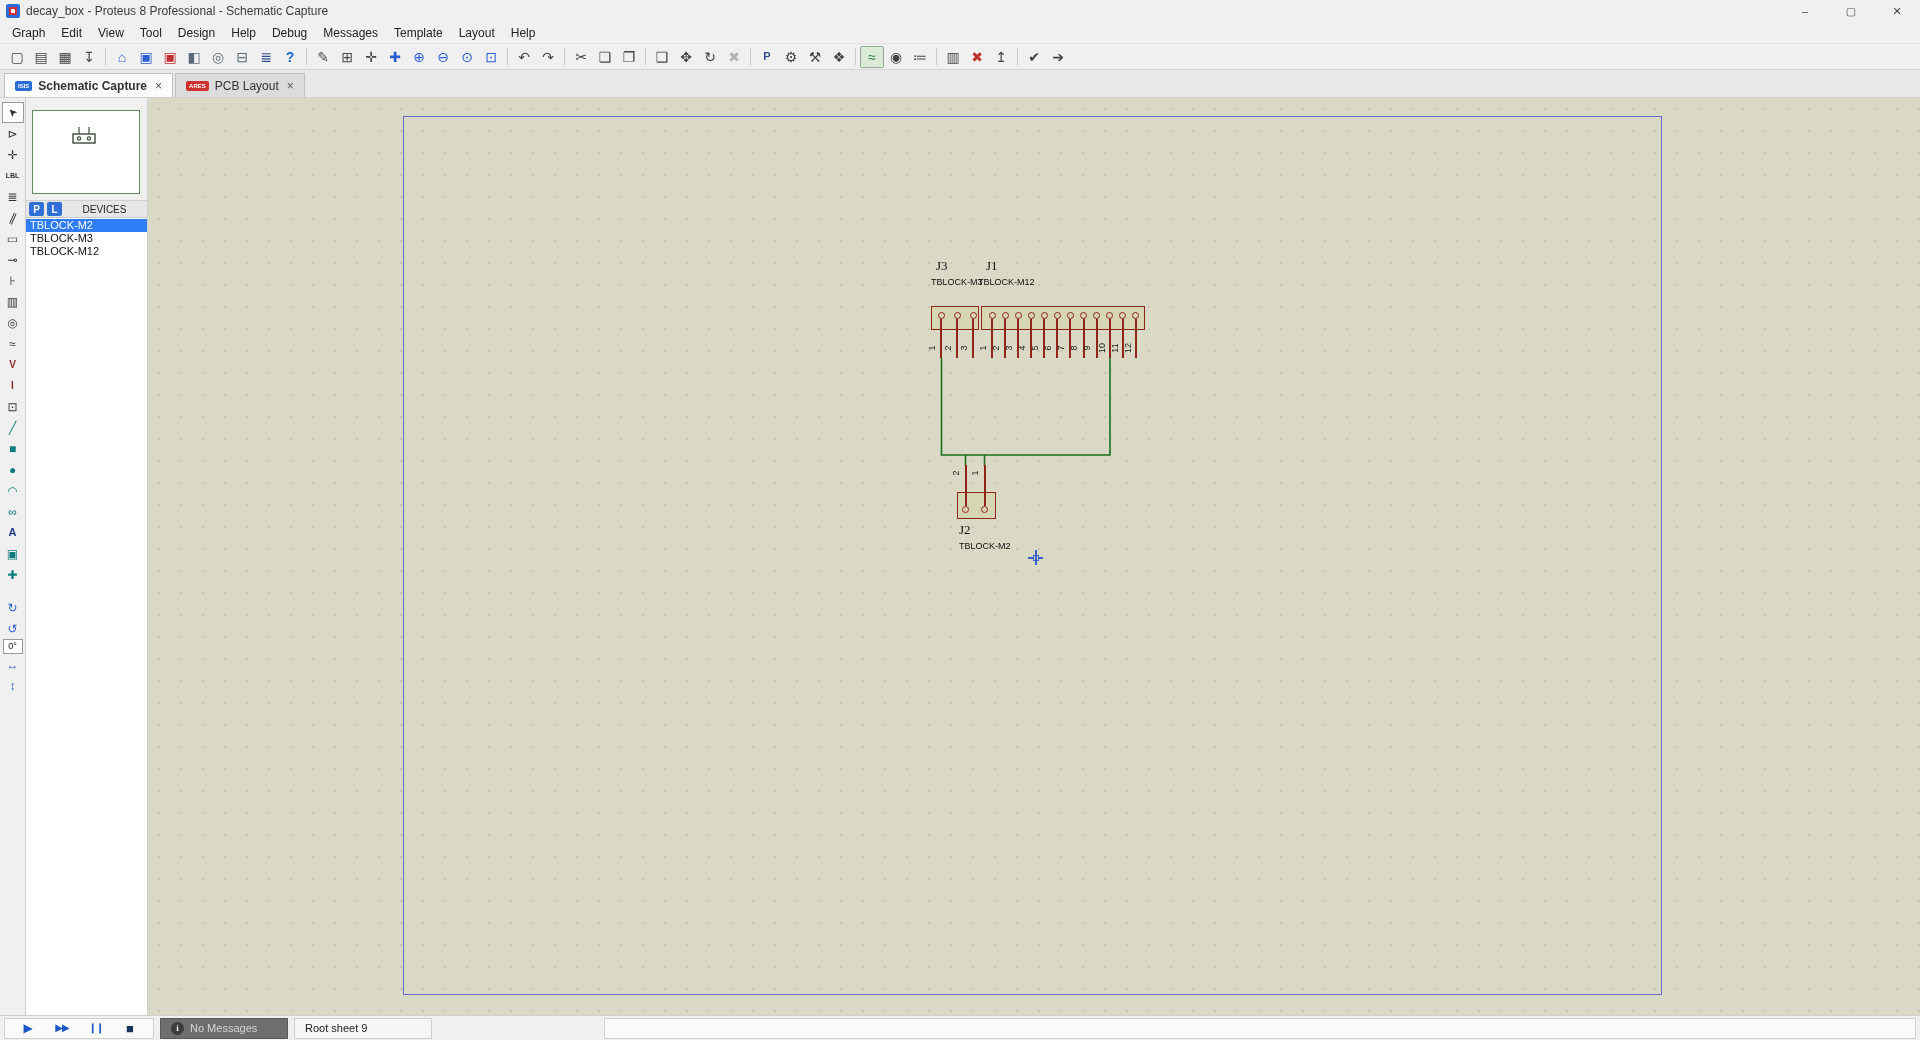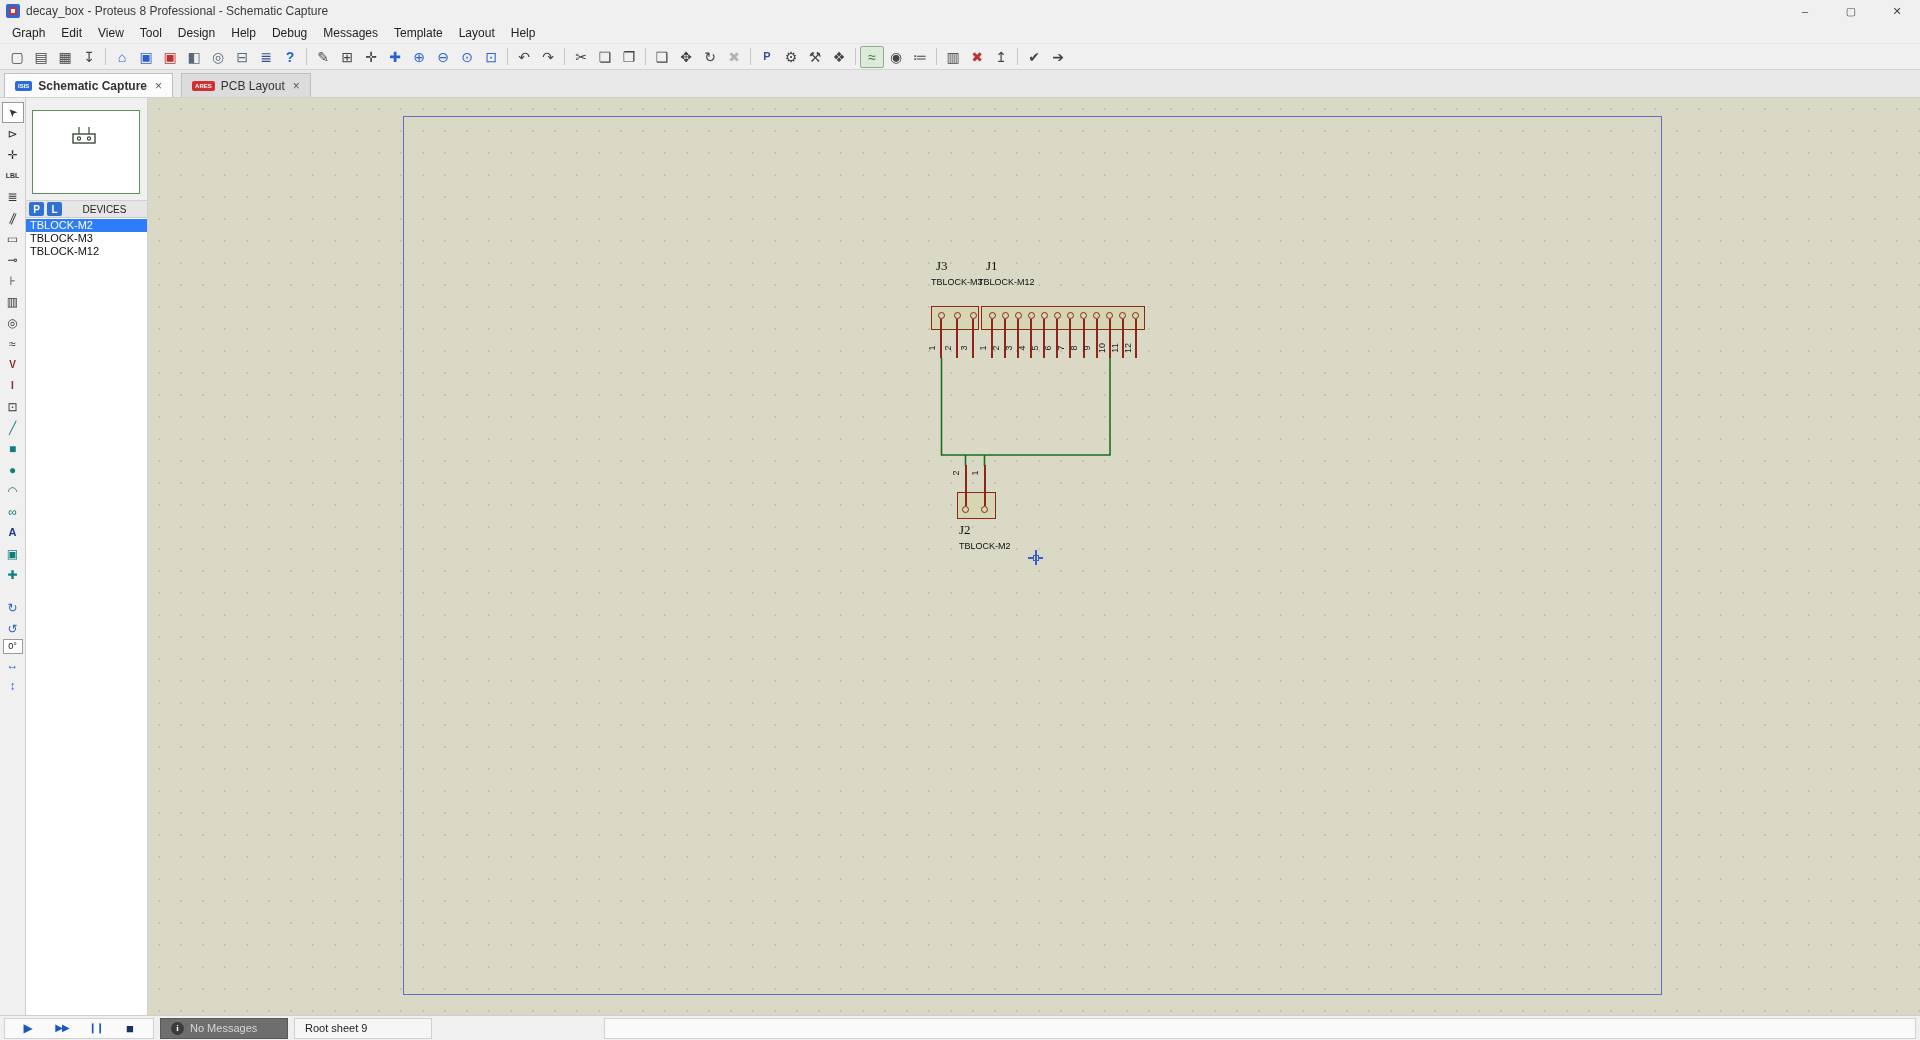--- a/index.html
+++ b/index.html
@@ -29,21 +29,21 @@
   .tb-icon.sep { width:0; height:17px; border:none; border-left:1px solid #c6c6c6; margin:0 4px; border-radius:0; }
   .tb-icon.pressed { background:#dcead8; border-color:#8fae8f; }
   .tb-icon.disabled { opacity:.35; }
   .c-blue { color:#2a5fd0; } .c-red { color:#c03030; } .c-green { color:#2b7a2b; }
   .c-slate { color:#5a6a7a; } .c-navy { color:#334f8d; }
   .c-helpblue { color:#1a66d0; font-weight:bold; }
   .bold { font-weight:bold; font-size:11px; }
 
   
   .tabbar { height:28px; background:#e9e9e9; display:flex; align-items:flex-end;
-    gap:8px; padding:3px 4px 0; border-bottom:1px solid #cfcfcf; flex:0 0 auto; }
+    gap:2px; padding:3px 4px 0; border-bottom:1px solid #cfcfcf; flex:0 0 auto; }
   .tab { height:24px; display:flex; align-items:center; gap:6px; padding:0 10px;
     background:#dcdcdc; border:1px solid #c0c0c0; border-bottom:none; font-size:12px; color:#333; }
   .tab.active { background:#fbfbfb; font-weight:bold; }
   .tab-badge { font-size:6px; font-weight:bold; color:#fff; padding:2px 3px; border-radius:2px; line-height:1; }
   .tab-badge.isis { background:#2a6bd7; }
   .tab-badge.ares { background:#d03030; }
   .tab-close { font-size:12px; color:#555; margin-left:2px; font-weight:normal; }
 
   
   .main { flex:1 1 auto; min-height:0; display:flex; }

